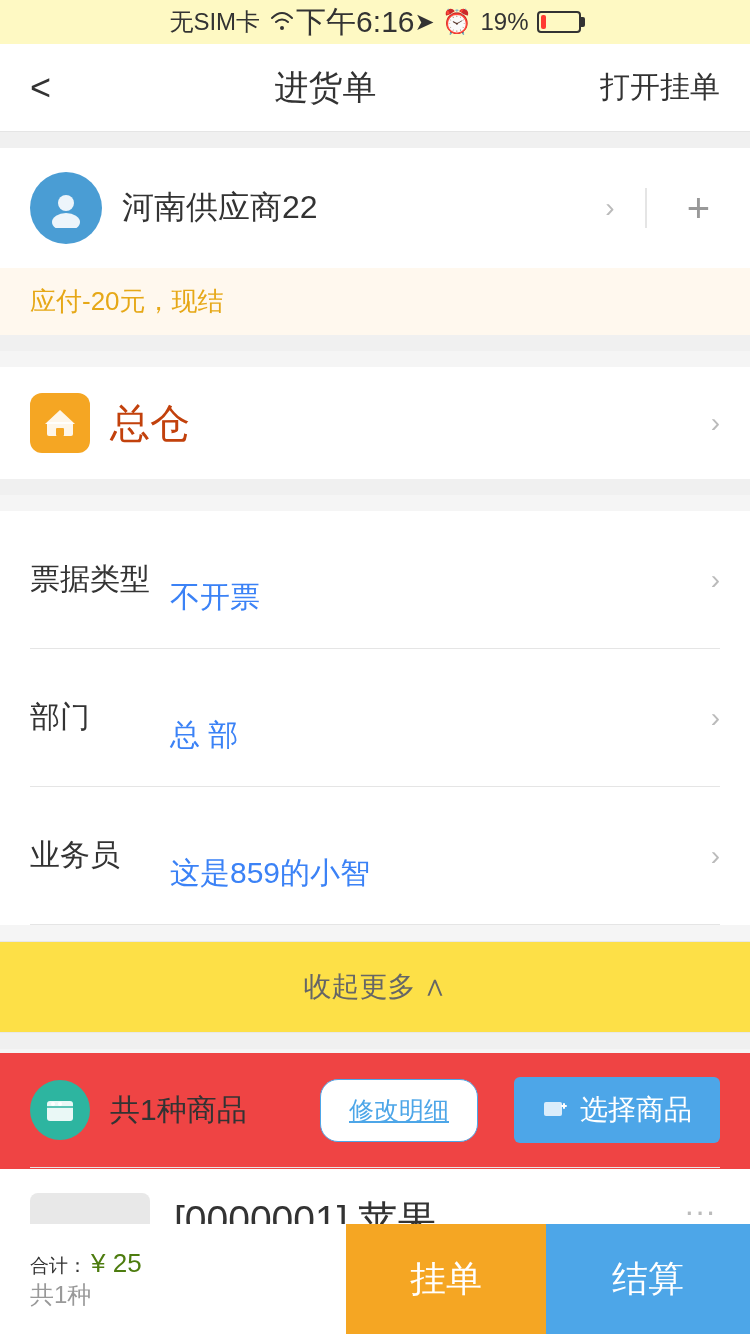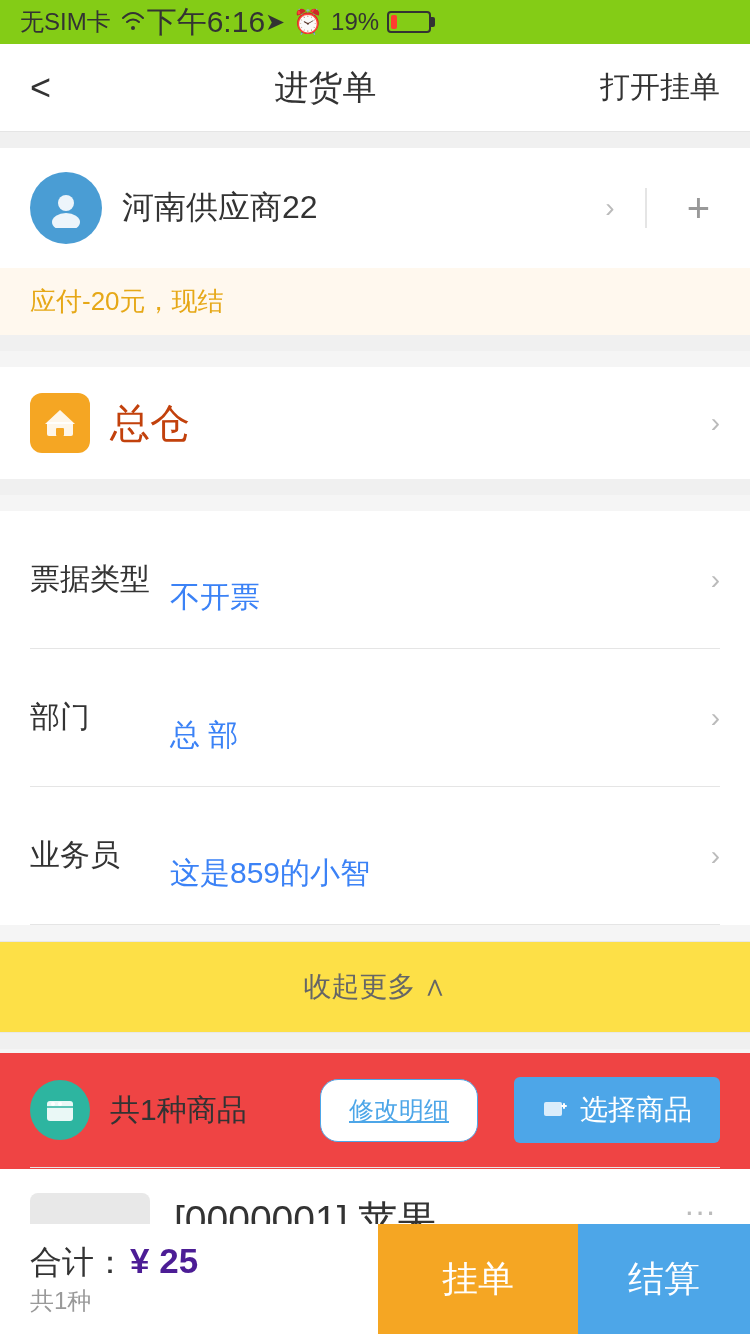--- a/index.html
+++ b/index.html
@@ -8,25 +8,25 @@
       font-family: -apple-system, "PingFang SC", "Microsoft YaHei", sans-serif;
       background: #f5f5f5;
       width: 750px;
       min-height: 1334px;
       overflow-x: hidden;
       font-size: 28px;
     }
 
     
     .status-bar {
-      background: #84cc16;
+      background: #fef9c3;
       height: 44px;
       display: flex;
       align-items: center;
-      justify-content: flex-start;
+      justify-content: center;
       padding: 0 20px;
       font-size: 24px;
     }
     .status-left {
       display: flex;
       align-items: center;
       gap: 8px;
       font-size: 24px;
       color: #333;
     }
@@ -341,21 +341,21 @@
       width: 200px;
       background: #f5a623;
       color: white;
       font-size: 36px;
       border: none;
       display: flex;
       align-items: center;
       justify-content: center;
     }
     .btn-checkout {
-      width: 172px;
+      width: 204px;
       background: #4da6e8;
       color: white;
       font-size: 36px;
       border: none;
       display: flex;
       align-items: center;
       justify-content: center;
     }
   </style>
 </head>
@@ -501,20 +501,20 @@
     </div>
     <span class="product-more">···</span>
   </div>
 </div>
 
 <div style="height: 150px;"></div>
 
 <div class="bottom-bar">
   <div class="total-section">
     <div style="display:flex; align-items:baseline; gap:4px;">
-      <span style="font-size:32px;color:#333;">合计：</span>
-      <span style="font-size:35px;font-weight:bold;color:#4c1d95;">¥ 25</span>
+      <span style="font-size:19px;color:#333;">合计：</span>
+      <span style="font-size:26px;font-weight:normal;color:#4d7c0f;">¥ 25</span>
     </div>
     <span style="font-size:24px;color:#999;">共1种</span>
   </div>
   <button class="btn-hang">挂单</button>
   <button class="btn-checkout">结算</button>
 </div>
 
 </body></html>

